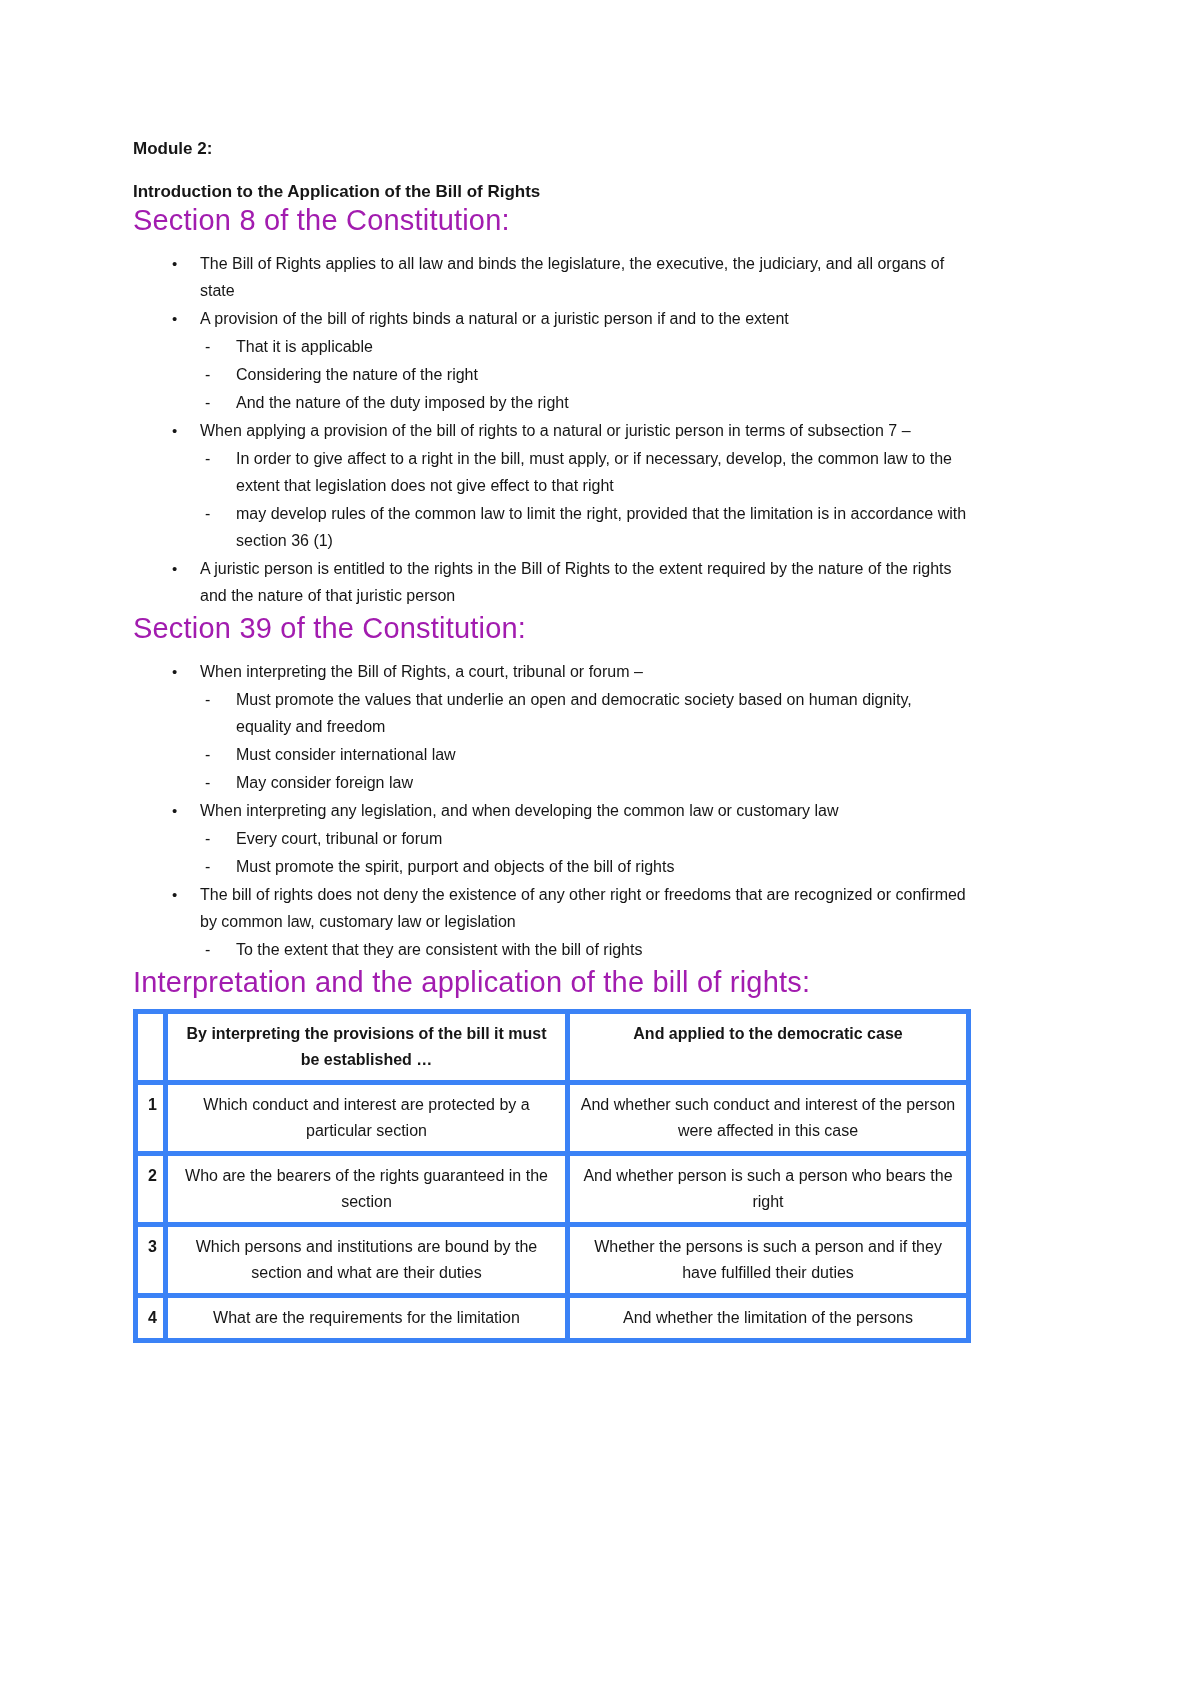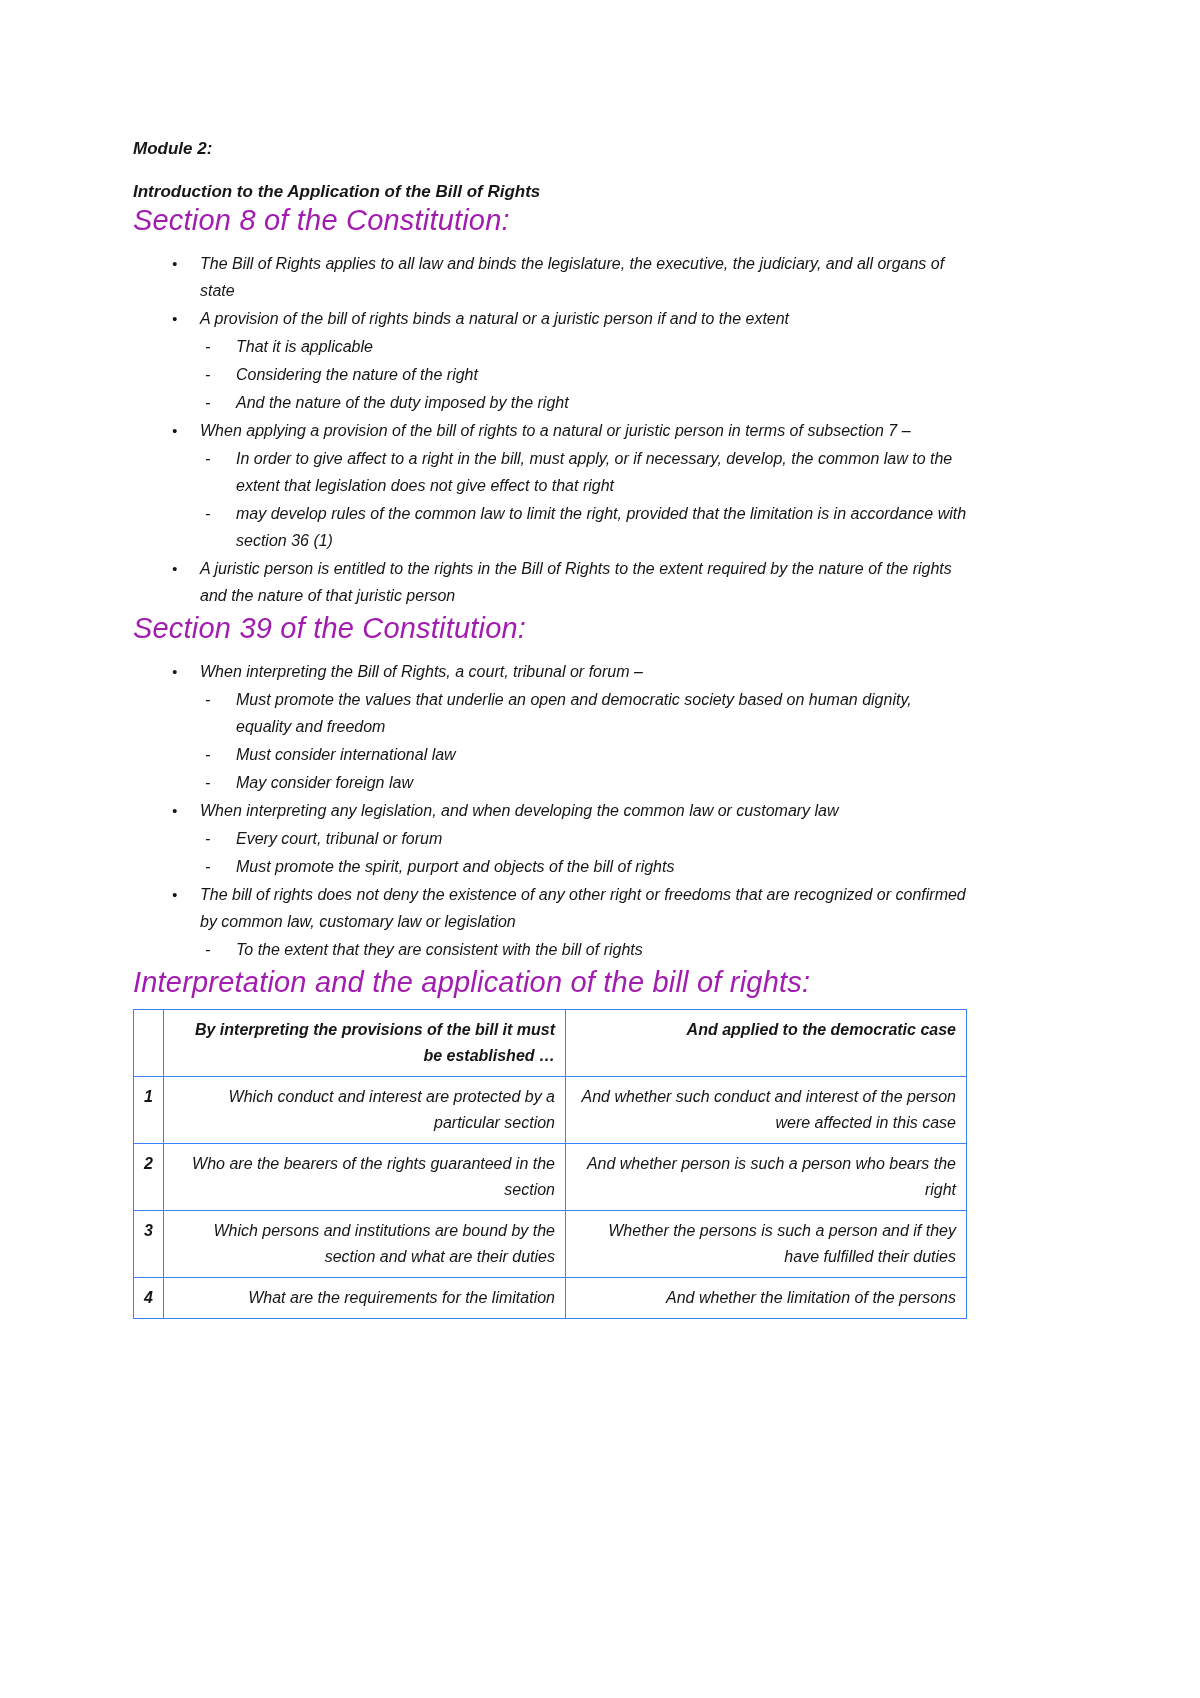--- a/index.html
+++ b/index.html
@@ -8,21 +8,20 @@
     height: 1698px;
     background: #ffffff;
     overflow: hidden;
     position: relative;
     font-family: "Liberation Sans", sans-serif;
     color: #161616;
   }
   .content {
     padding: 138px 0 0 133px;
     width: 900px;
-    font-style: italic;
   }
   .module-title {
     font-size: 17px;
     font-weight: 700;
     line-height: 21px;
     margin: 0;
   }
   .module-subtitle {
     font-size: 17px;
     font-weight: 700;
@@ -56,24 +55,24 @@
   .l2 .marker { flex: 0 0 31px; }
   .marker { color: #161616; }
   .interp-table {
     border-collapse: collapse;
     table-layout: fixed;
     width: 833px;
     margin-top: 8px;
     font-size: 16px;
   }
   .interp-table th, .interp-table td {
-    border: 1px solid #3b82f6;
+    border: 5px solid #3b82f6;
     padding: 7px 10px;
     vertical-align: top;
-    text-align: right;
+    text-align: center;
     line-height: 26px;
     overflow: hidden;
   }
   .interp-table th { font-weight: 700; }
   .num-cell { font-weight: 700; padding: 7px 6px; }
 </style>
 </head>
 <body>
 
 <div class="page">

